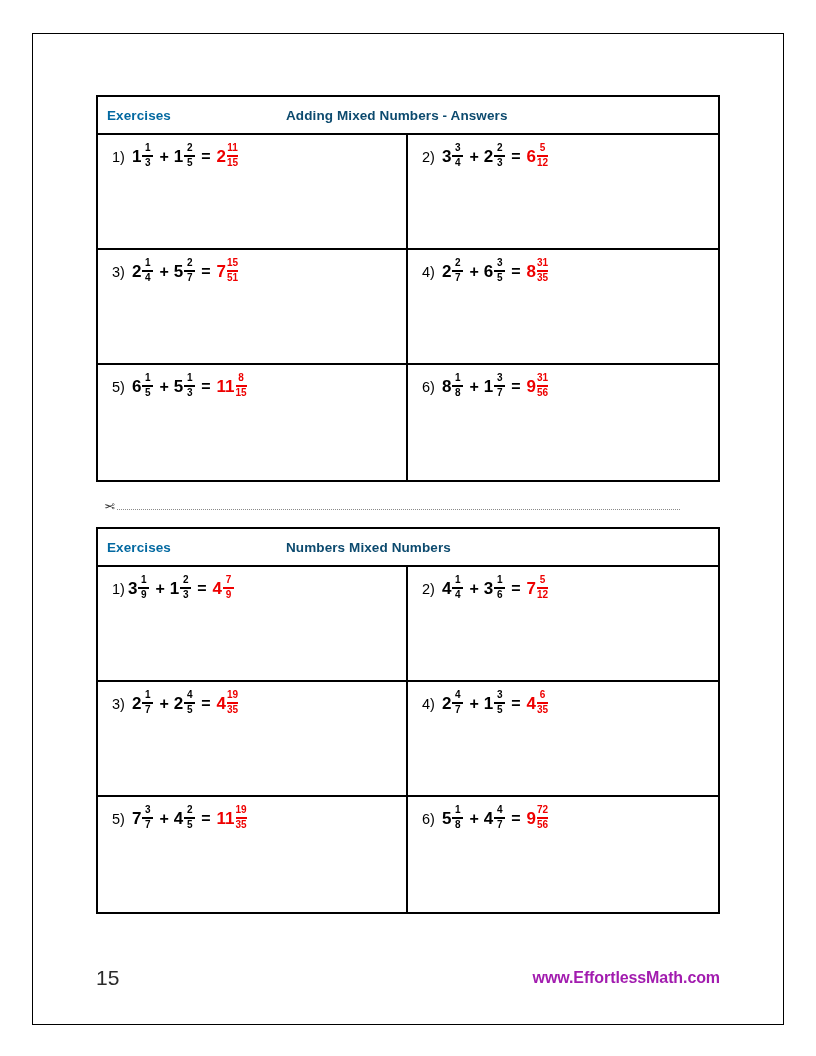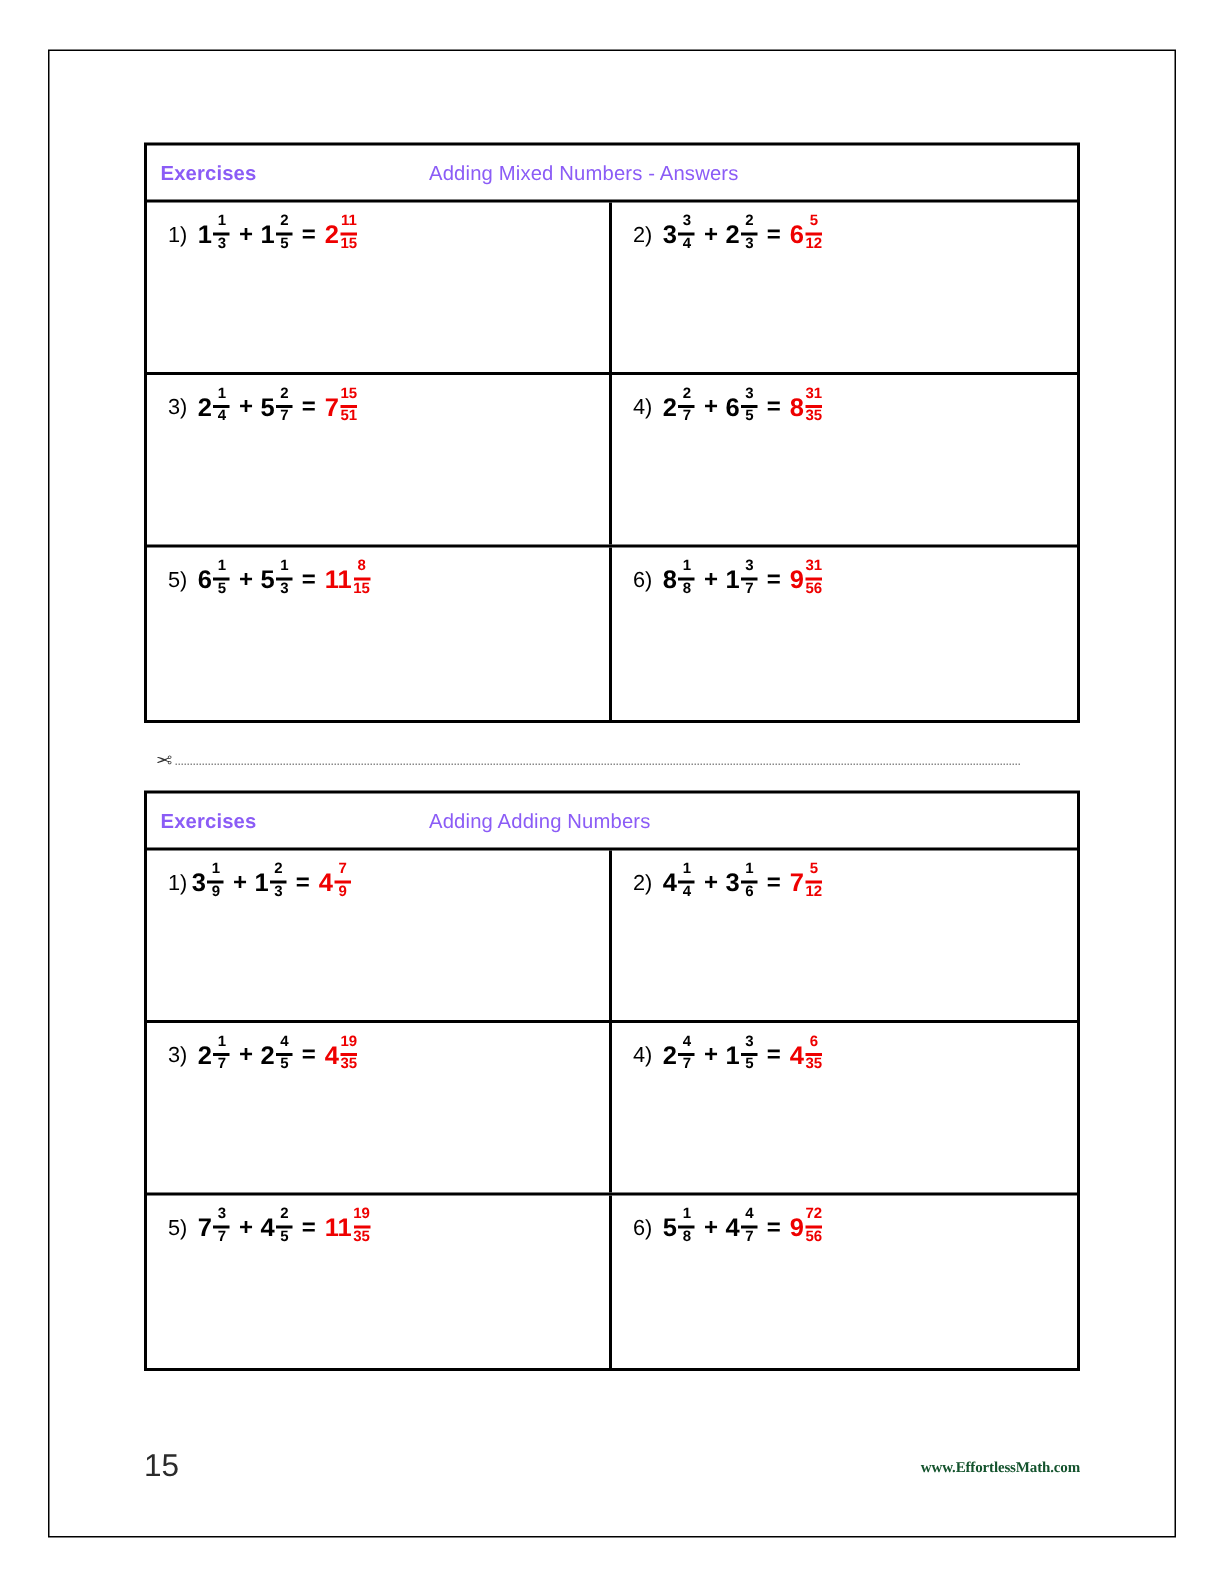--- a/index.html
+++ b/index.html
@@ -44,29 +44,29 @@
     box-sizing: border-box;
     display: flex;
     align-items: center;
     position: relative;
   }
   .ws-header-label {
     position: absolute;
     left: 9px;
     font-size: 13.5px;
     font-weight: bold;
-    color: #8b5cf6;
+    color: #0369a1;
     letter-spacing: 0.1px;
   }
   .ws-header-title {
     position: absolute;
     left: 188px;
     font-size: 13.5px;
-    font-weight: normal;
-    color: #8b5cf6;
+    font-weight: bold;
+    color: #0c4a6e;
     letter-spacing: 0.1px;
   }
 
   .ws-row {
     display: flex;
     height: 115px;
     border-bottom: 2px solid #000000;
     box-sizing: border-box;
   }
   .ws-row:last-child { border-bottom: none; }
@@ -178,25 +178,24 @@
     display: flex;
     align-items: center;
     justify-content: space-between;
   }
   .page-number {
     font-size: 21px;
     color: #2b2b2b;
     font-family: "Liberation Sans", sans-serif;
   }
   .site-url {
-    font-size: 10px;
-    font-weight: bold;
-    color: #14532d;
+    font-size: 16px;
+    font-weight: bold;
+    color: #a21caf;
     letter-spacing: -0.1px;
-    font-family: Liberation Serif, serif;
   }
 </style>
 </head>
 <body>
 
 <div class="page-frame"></div>
 
 <div class="worksheet" id="worksheet-answers">
   <div class="ws-header">
     <span class="ws-header-label">Exercises</span>
@@ -376,21 +375,21 @@
 </div>
 
 <div class="cut-line">
   <span class="scissors-icon">✂</span>
   <span class="dots"></span>
 </div>
 
 <div class="worksheet" id="worksheet-practice">
   <div class="ws-header">
     <span class="ws-header-label">Exercises</span>
-    <span class="ws-header-title">Adding Adding Numbers</span>
+    <span class="ws-header-title">Numbers Mixed Numbers</span>
   </div>
 
   <div class="ws-row">
     <div class="ws-cell left">
       <div class="problem">
         <span class="pnum tight">1)</span>
         <span class="whole">3</span>
         <span class="frac">
           <span class="num">1</span>
           <span class="bar"></span>

